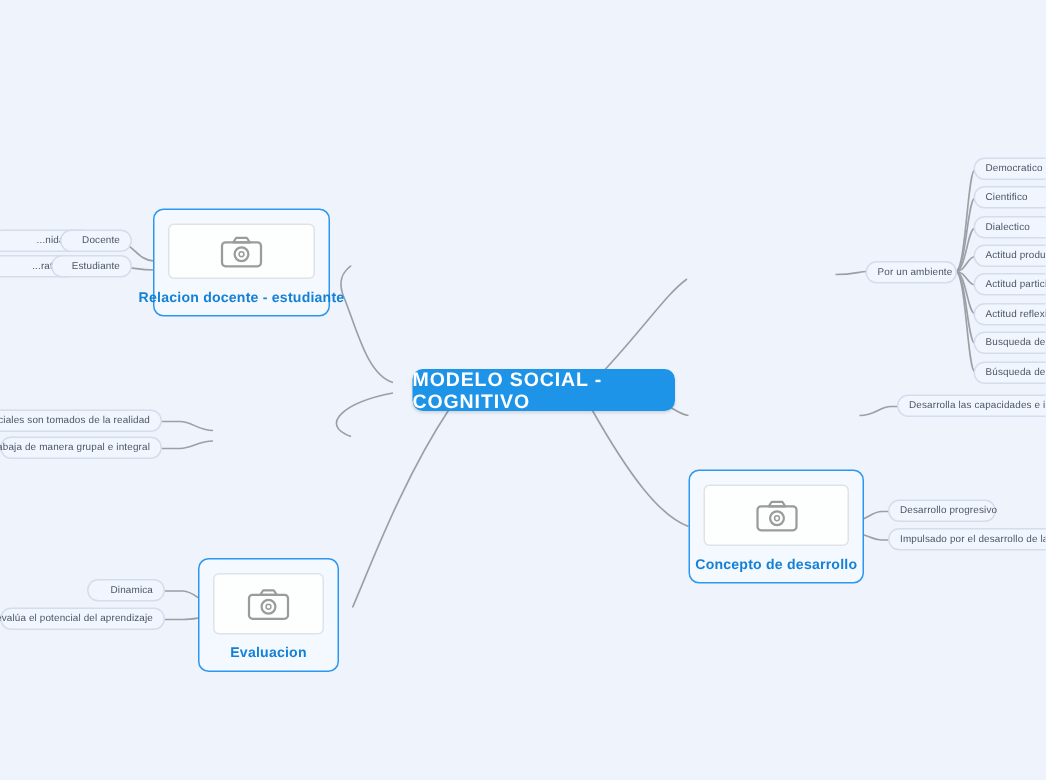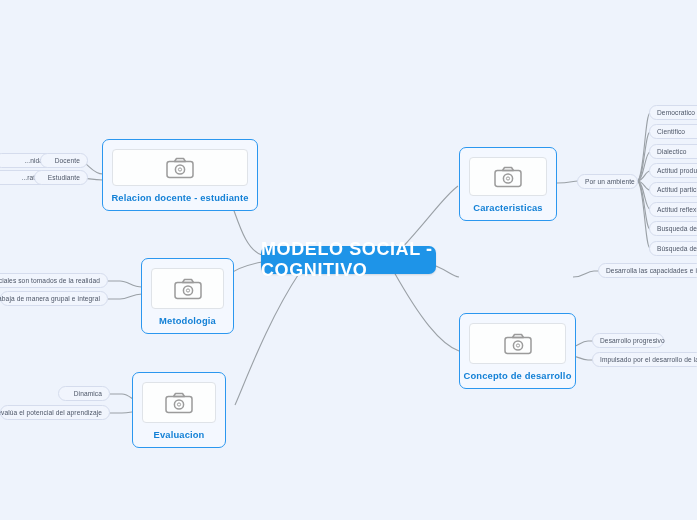--- a/index.html
+++ b/index.html
@@ -14,24 +14,25 @@
   svg.links{position:absolute;left:0;top:0;width:697px;height:520px;pointer-events:none;}
   svg.links path{fill:none;stroke:#9aa0a6;stroke-width:1.1;}
 
   
   .center-node{
     position:absolute;
     background:#1e94e8;
     border-radius:7px;
     color:#ffffff;
     font-weight:bold;
-    font-size:18px;
+    font-size:13px;
     letter-spacing:.6px;
     display:flex;align-items:center;justify-content:center;
     box-shadow:0 1px 2px rgba(0,0,0,.12);
+    margin-left:14px;
   }
 
   
   .img-node{
     position:absolute;
     background:#f4f8ff;
     border:1.6px solid #2b97ef;
     border-radius:7px;
     box-sizing:border-box;
     display:flex;flex-direction:column;align-items:center;
@@ -129,21 +130,21 @@
     <path d="M573,277 C 584,277 586,271 594,271 L 600,271"></path>
 
     <path d="M566,348 C 578,348 580,341 588,341 L 594,341"></path>
     <path d="M566,355 C 578,355 580,360 588,360 L 594,360"></path>
   </svg>
 
   <div class="center-node" style="left:261px;top:246px;width:175px;height:28px;">
     <span>MODELO SOCIAL - COGNITIVO</span>
   </div>
 
-  <div class="img-node" style="left:102px;top:139px;width:156px;height:72px;">
+  <div class="img-node" style="left:102px;top:139px;width:118px;height:72px;">
     <div class="thumb" style="height:40px;">
       <svg class="cam" width="30" height="24" viewBox="0 0 30 24">
         <rect x="2" y="5.5" width="26" height="16" rx="2.4" fill="none" stroke="#9b9b9b" stroke-width="1.5"></rect>
         <path d="M9.5 5.5 L11.5 2.5 L18.5 2.5 L20.5 5.5 Z" fill="none" stroke="#9b9b9b" stroke-width="1.5" stroke-linejoin="round"></path>
         <circle cx="15" cy="13.5" r="4.6" fill="none" stroke="#9b9b9b" stroke-width="1.5"></circle>
         <circle cx="15" cy="13.5" r="1.6" fill="none" stroke="#9b9b9b" stroke-width="1"></circle>
       </svg>
     </div>
     <div class="caption">Relacion docente - estudiante</div>
   </div>
@@ -153,31 +154,20 @@
   <div class="leaf left" style="left:40px;top:153px;width:48px;">
     <span>Docente</span>
   </div>
   <div class="leaf left" style="left:-10px;top:170px;width:62px;">
     <span>...rativa</span>
   </div>
   <div class="leaf left" style="left:34px;top:170px;width:54px;">
     <span>Estudiante</span>
   </div>
 
-  <div class="img-node" style="left:141px;top:258px;width:93px;height:76px;">
-    <div class="thumb" style="height:44px;">
-      <svg class="cam" width="30" height="24" viewBox="0 0 30 24">
-        <rect x="2" y="5.5" width="26" height="16" rx="2.4" fill="none" stroke="#9b9b9b" stroke-width="1.5"></rect>
-        <path d="M9.5 5.5 L11.5 2.5 L18.5 2.5 L20.5 5.5 Z" fill="none" stroke="#9b9b9b" stroke-width="1.5" stroke-linejoin="round"></path>
-        <circle cx="15" cy="13.5" r="4.6" fill="none" stroke="#9b9b9b" stroke-width="1.5"></circle>
-        <circle cx="15" cy="13.5" r="1.6" fill="none" stroke="#9b9b9b" stroke-width="1"></circle>
-      </svg>
-    </div>
-    <div class="caption">Metodologia</div>
-  </div>
   <div class="leaf left" style="left:-10px;top:273px;width:118px;">
     <span>...lemas sociales son tomados de la realidad</span>
   </div>
   <div class="leaf left" style="left:0px;top:291px;width:108px;">
     <span>Se trabaja de manera grupal e integral</span>
   </div>
 
   <div class="img-node" style="left:132px;top:372px;width:94px;height:76px;">
     <div class="thumb" style="height:44px;">
       <svg class="cam" width="30" height="24" viewBox="0 0 30 24">
@@ -189,31 +179,20 @@
     </div>
     <div class="caption">Evaluacion</div>
   </div>
   <div class="leaf left" style="left:58px;top:386px;width:52px;">
     <span>Dinamica</span>
   </div>
   <div class="leaf left" style="left:0px;top:405px;width:110px;">
     <span>Se evalúa el potencial del aprendizaje</span>
   </div>
 
-  <div class="img-node" style="left:459px;top:147px;width:98px;height:74px;">
-    <div class="thumb" style="height:42px;">
-      <svg class="cam" width="30" height="24" viewBox="0 0 30 24">
-        <rect x="2" y="5.5" width="26" height="16" rx="2.4" fill="none" stroke="#9b9b9b" stroke-width="1.5"></rect>
-        <path d="M9.5 5.5 L11.5 2.5 L18.5 2.5 L20.5 5.5 Z" fill="none" stroke="#9b9b9b" stroke-width="1.5" stroke-linejoin="round"></path>
-        <circle cx="15" cy="13.5" r="4.6" fill="none" stroke="#9b9b9b" stroke-width="1.5"></circle>
-        <circle cx="15" cy="13.5" r="1.6" fill="none" stroke="#9b9b9b" stroke-width="1"></circle>
-      </svg>
-    </div>
-    <div class="caption">Caracteristicas</div>
-  </div>
 
   <div class="leaf right" style="left:577px;top:174px;width:61px;">
     <span>Por un ambiente</span>
   </div>
 
   <div class="leaf right" style="left:649px;top:105px;width:56px;">
     <span>Democratico</span>
   </div>
   <div class="leaf right" style="left:649px;top:124px;width:56px;">
     <span>Cientifico</span>

